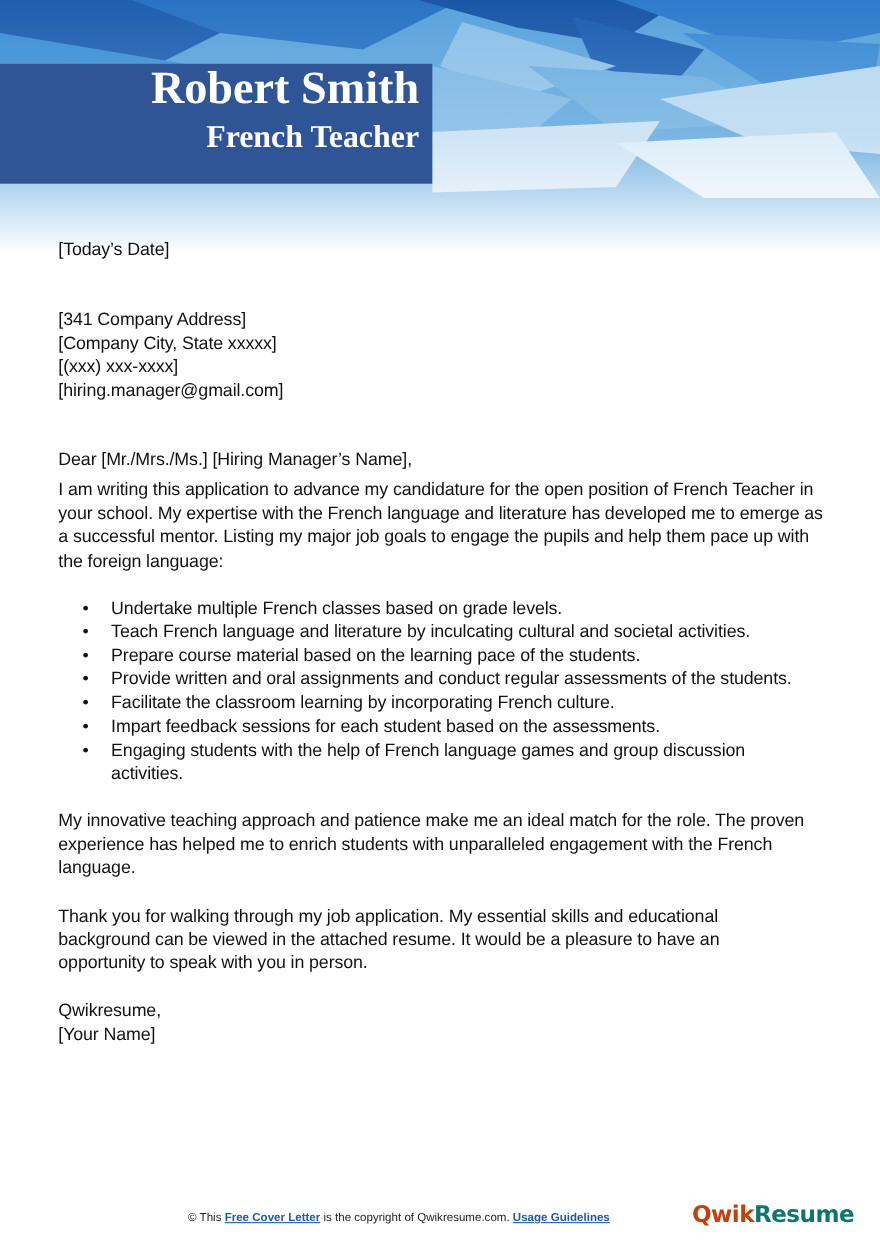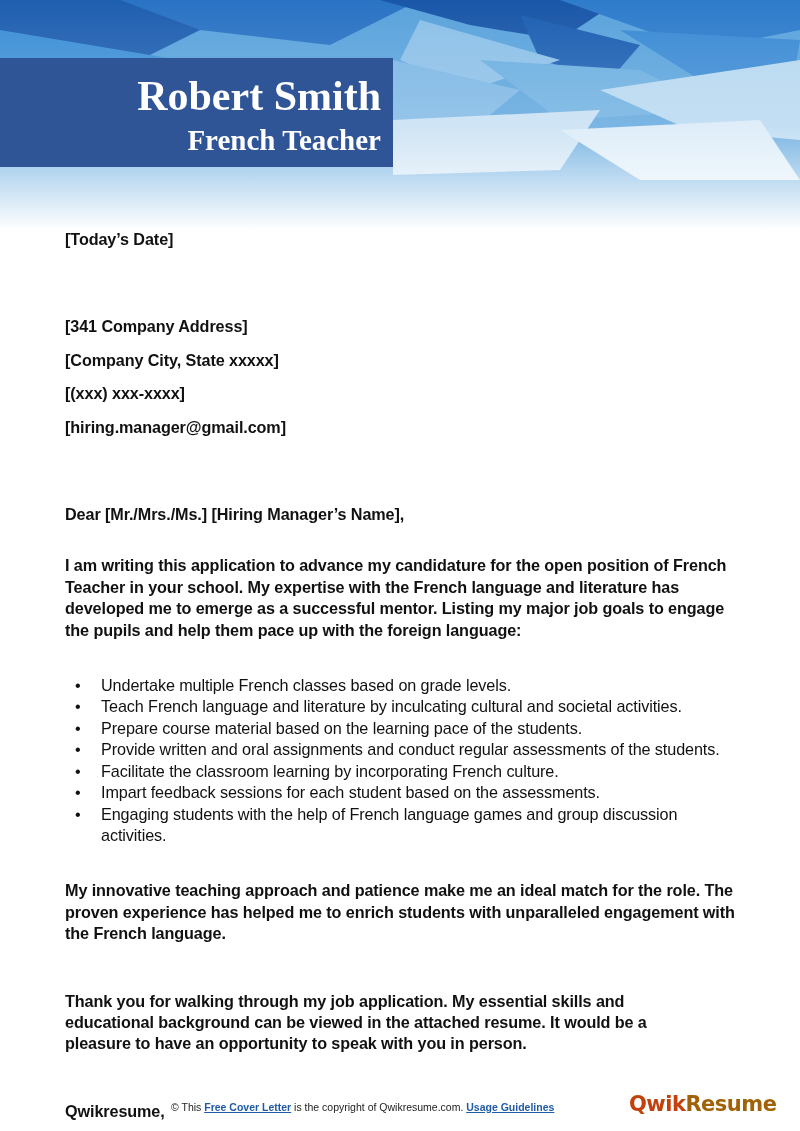--- a/index.html
+++ b/index.html
@@ -14,27 +14,27 @@
   }
   .banner svg { display: block; }
   .name-box {
     position: absolute; left: 0; top: 58px; width: 393px; height: 109px;
     background: #2f5597;
     box-sizing: border-box; padding-right: 12px;
     text-align: right; color: #fff;
     font-family: "Liberation Serif", "DejaVu Serif", serif;
     font-weight: bold;
   }
-  .name-box .name { font-size: 42px; line-height: 46px; margin-top: 15px; }
+  .name-box .name { font-size: 42px; line-height: 46px; }
   .name-box .title { font-size: 29px; line-height: 34px; margin-top: 4px; }
   .content {
     position: absolute; left: 53px; top: 217px; width: 700px;
     font-size: 16.2px; line-height: 21.4px; letter-spacing: -0.1px;
   }
-  .content p { margin: 12px; font-weight: bold; }
+  .content p { margin: 0; }
   .gap-lg { height: 42px; }
   .gap-md { height: 22px; }
   .gap-sm { height: 6px; }
   ul.goals { margin: 0; padding: 0; list-style: none; }
   ul.goals li { position: relative; padding-left: 48px; }
   ul.goals li .bullet {
     position: absolute; left: 22px; top: 0;
   }
   .footer {
     position: absolute; left: 0; top: 1099px; width: 701px; height: 18px;
@@ -43,21 +43,21 @@
     position: absolute; left: 171px; top: 2px;
     font-size: 10.5px; color: #222;
   }
   .copyright a { color: #1f5aa6; font-weight: bold; text-decoration: underline; }
   .logo {
     position: absolute; left: 629px; top: -7px;
     font-family: "DejaVu Sans", sans-serif; font-weight: bold; font-size: 21px;
     letter-spacing: -0.5px;
   }
   .logo .q { color: #c2410c; }
-  .logo .r { color: #a16207; }
+  .logo .r { color: #0f766e; }
 </style>
 </head>
 <body>
 
 <div class="banner">
   <svg width="800" height="230" viewBox="0 0 800 230">
     <defs>
       <linearGradient id="fade" x1="0" y1="0" x2="0" y2="1">
         <stop offset="0" stop-color="#ffffff" stop-opacity="0"></stop>
         <stop offset="0.55" stop-color="#ffffff" stop-opacity="0.2"></stop>

